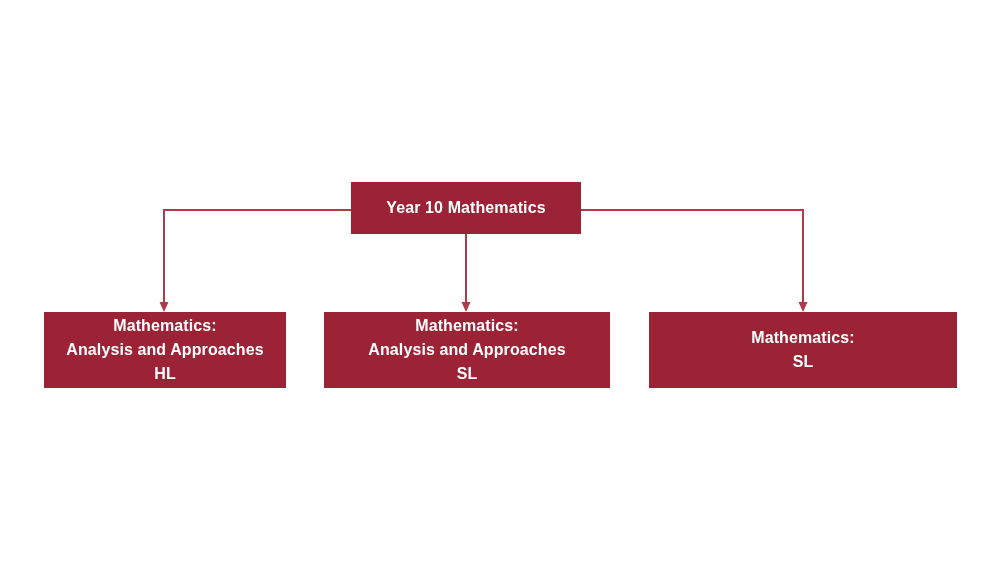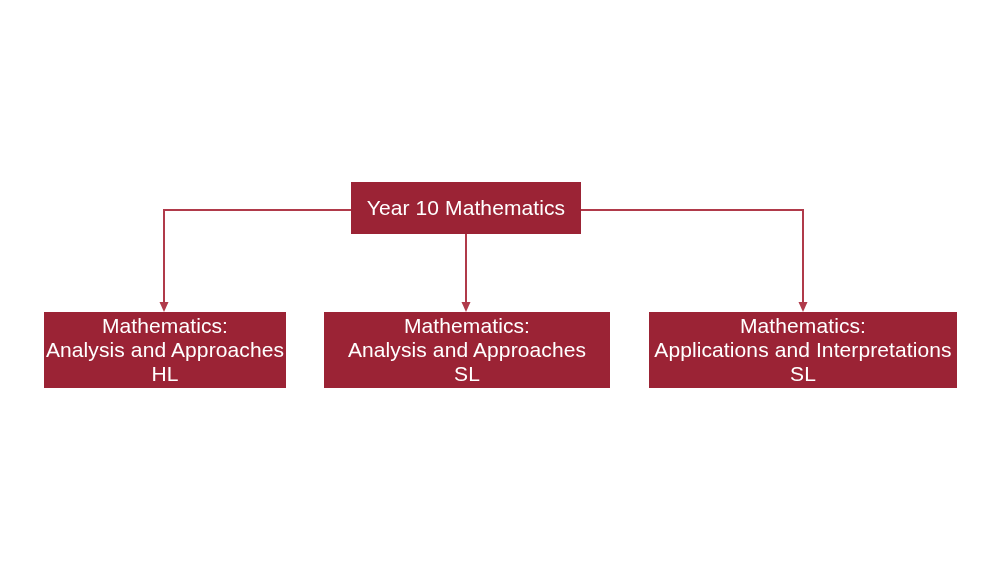--- a/index.html
+++ b/index.html
@@ -26,22 +26,22 @@
   .node-box {
     position: absolute;
     box-sizing: border-box;
     background: #9B2335;
     color: #ffffff;
     display: flex;
     flex-direction: column;
     align-items: center;
     justify-content: center;
     text-align: center;
-    font-size: 21px;
-    font-weight: 400;
+    font-size: 16px;
+    font-weight: 700;
     line-height: 24px;
     letter-spacing: 0.1px;
   }
   .node-line {
     display: block;
     white-space: nowrap;
   }
   #root-node {
     left: 351px;
     top: 182px;
@@ -96,17 +96,16 @@
   </div>
 
   <div class="node-box" id="child-node-1">
     <span class="node-line">Mathematics:</span>
     <span class="node-line">Analysis and Approaches</span>
     <span class="node-line">SL</span>
   </div>
 
   <div class="node-box" id="child-node-2">
     <span class="node-line">Mathematics:</span>
-    <span class="node-line">Applications and Interpretations</span>
     <span class="node-line">SL</span>
   </div>
 
 </div>
 
 </body></html>

